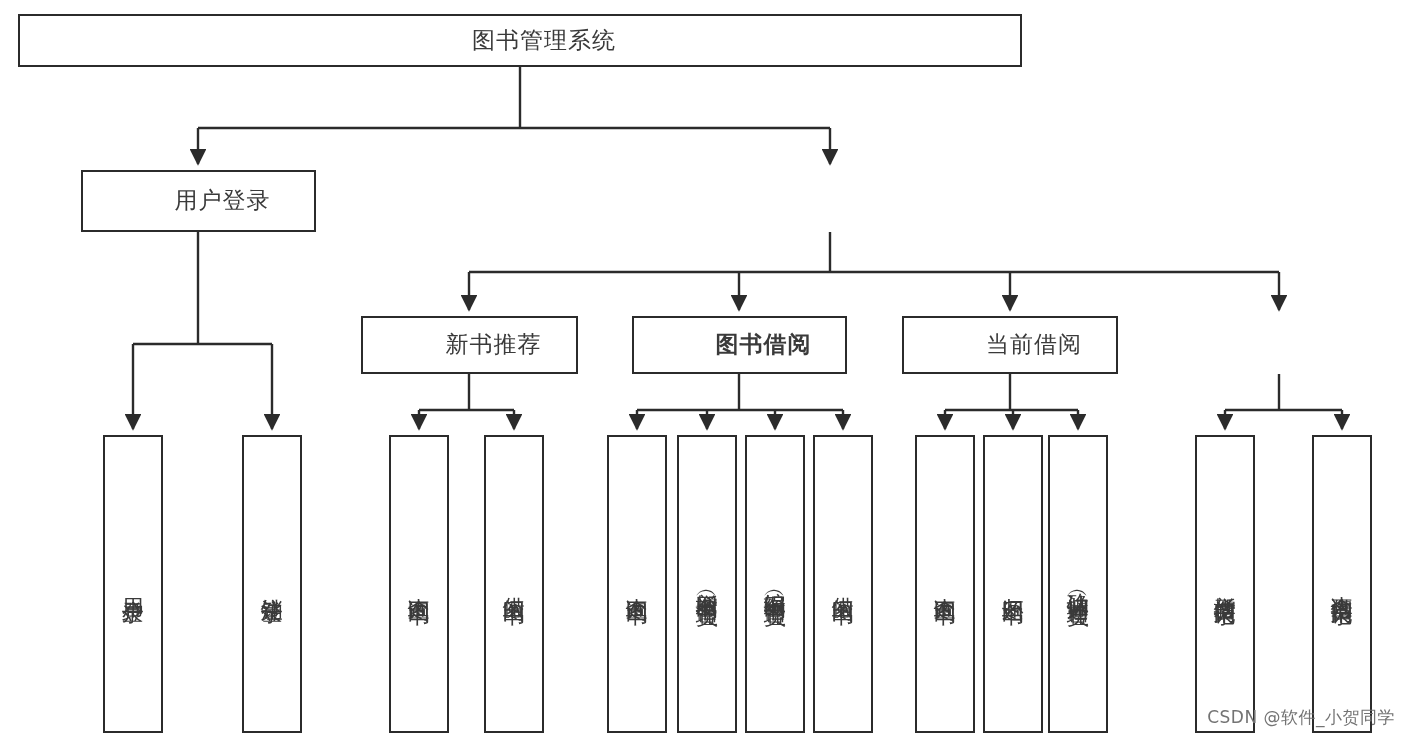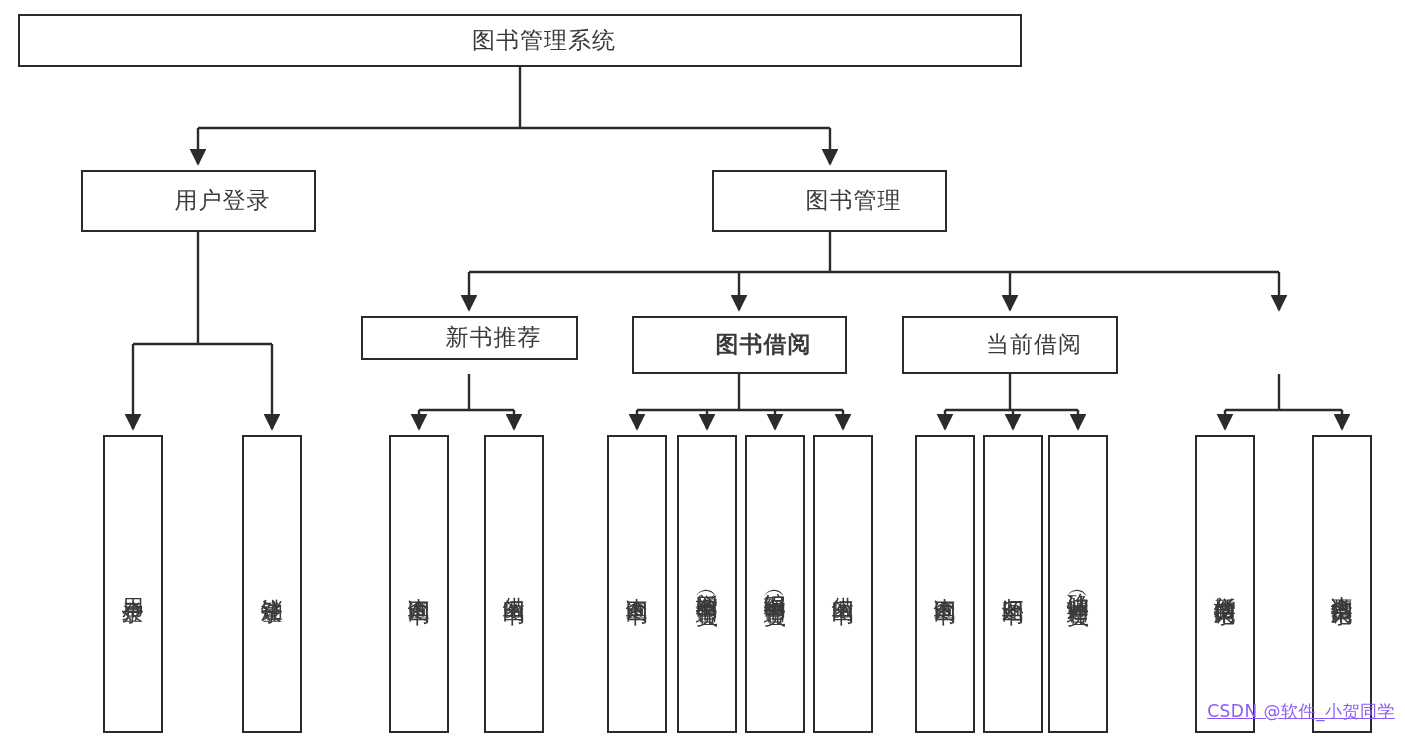--- a/index.html
+++ b/index.html
@@ -52,26 +52,25 @@
   }
   .node.vert .vlabel {
     writing-mode: vertical-rl;
     text-orientation: upright;
     display: block;
     white-space: nowrap;
   }
   #watermark {
     position: absolute;
     right: 10px;
-    bottom: 24px;
+    bottom: 18px;
     font-size: 17px;
-    color: #8b5cf6;
+    color: #737373;
     letter-spacing: 0.5px;
     white-space: nowrap;
-    text-decoration: underline;
   }
 </style>
 </head>
 <body>
 
 <div id="diagram-root">
 
   <svg id="edge-layer" viewBox="0 0 1405 747" width="1405" height="747" xmlns="http://www.w3.org/2000/svg">
     <defs>
       <marker id="arrow" viewBox="0 0 10 10" refX="9" refY="5" markerWidth="7" markerHeight="7" orient="auto-start-reverse">
@@ -123,25 +122,22 @@
     </g>
   </svg>
 
   <div class="node horiz" style="left: 18px; top: 14px; width: 1004px; height: 53px;">
     <span>图书管理系统</span>
   </div>
 
   <div class="node horiz" style="left: 81px; top: 170px; width: 235px; height: 62px;">
     <span>用户登录</span>
   </div>
-  <div class="node horiz" style="left: 712px; top: 170px; width: 235px; height: 62px;">
-    <span>图书管理</span>
-  </div>
 
-  <div class="node horiz" style="left: 361px; top: 316px; width: 217px; height: 44px; text-align: center;">
+  <div class="node horiz" style="left: 361px; top: 316px; width: 217px; height: 58px; text-align: center;">
     <span>新书推荐</span>
   </div>
   <div class="node horiz" style="left: 632px; top: 316px; width: 215px; height: 58px; font-weight: bold;">
     <span>图书借阅</span>
   </div>
   <div class="node horiz" style="left: 902px; top: 316px; width: 216px; height: 58px; font-family: Liberation Serif, serif;">
     <span>当前借阅</span>
   </div>
 
   <div class="node vert" style="left: 103px; top: 435px; width: 60px; height: 298px;">

